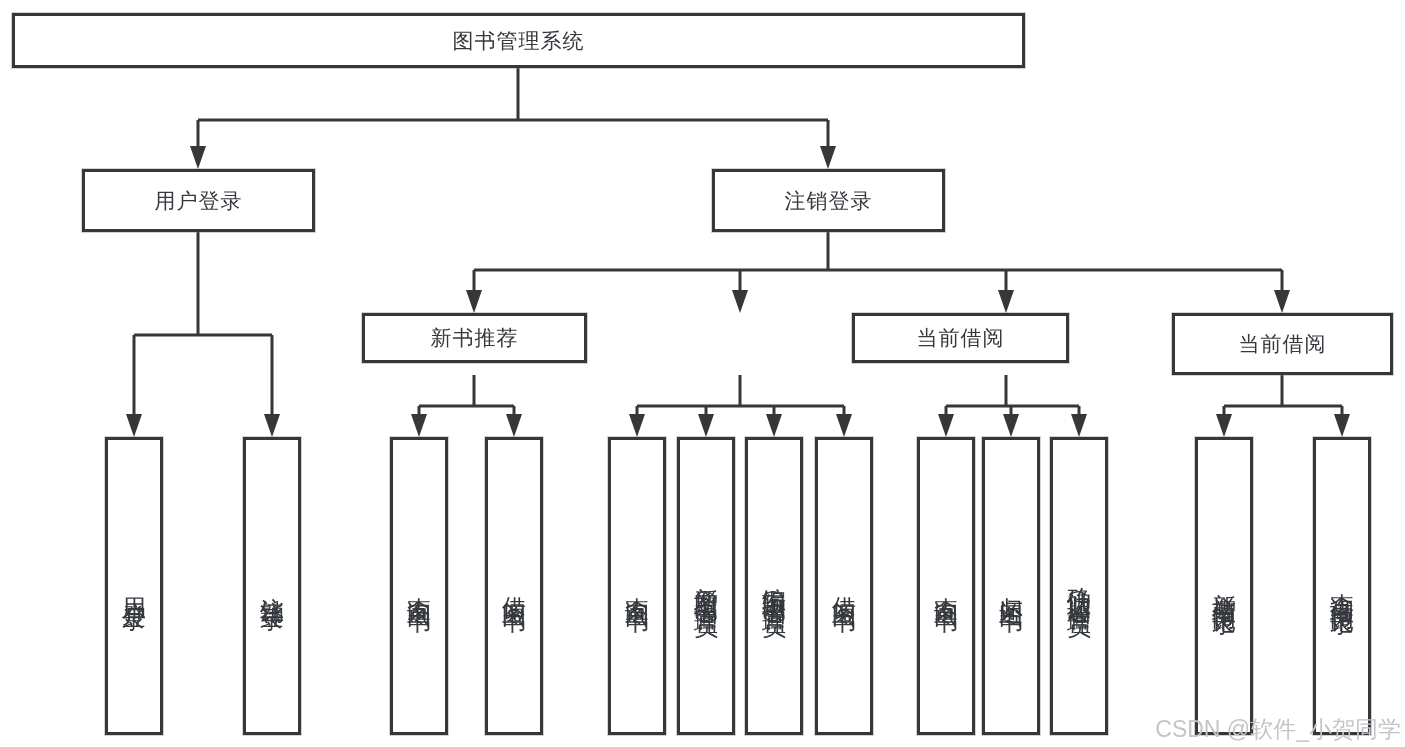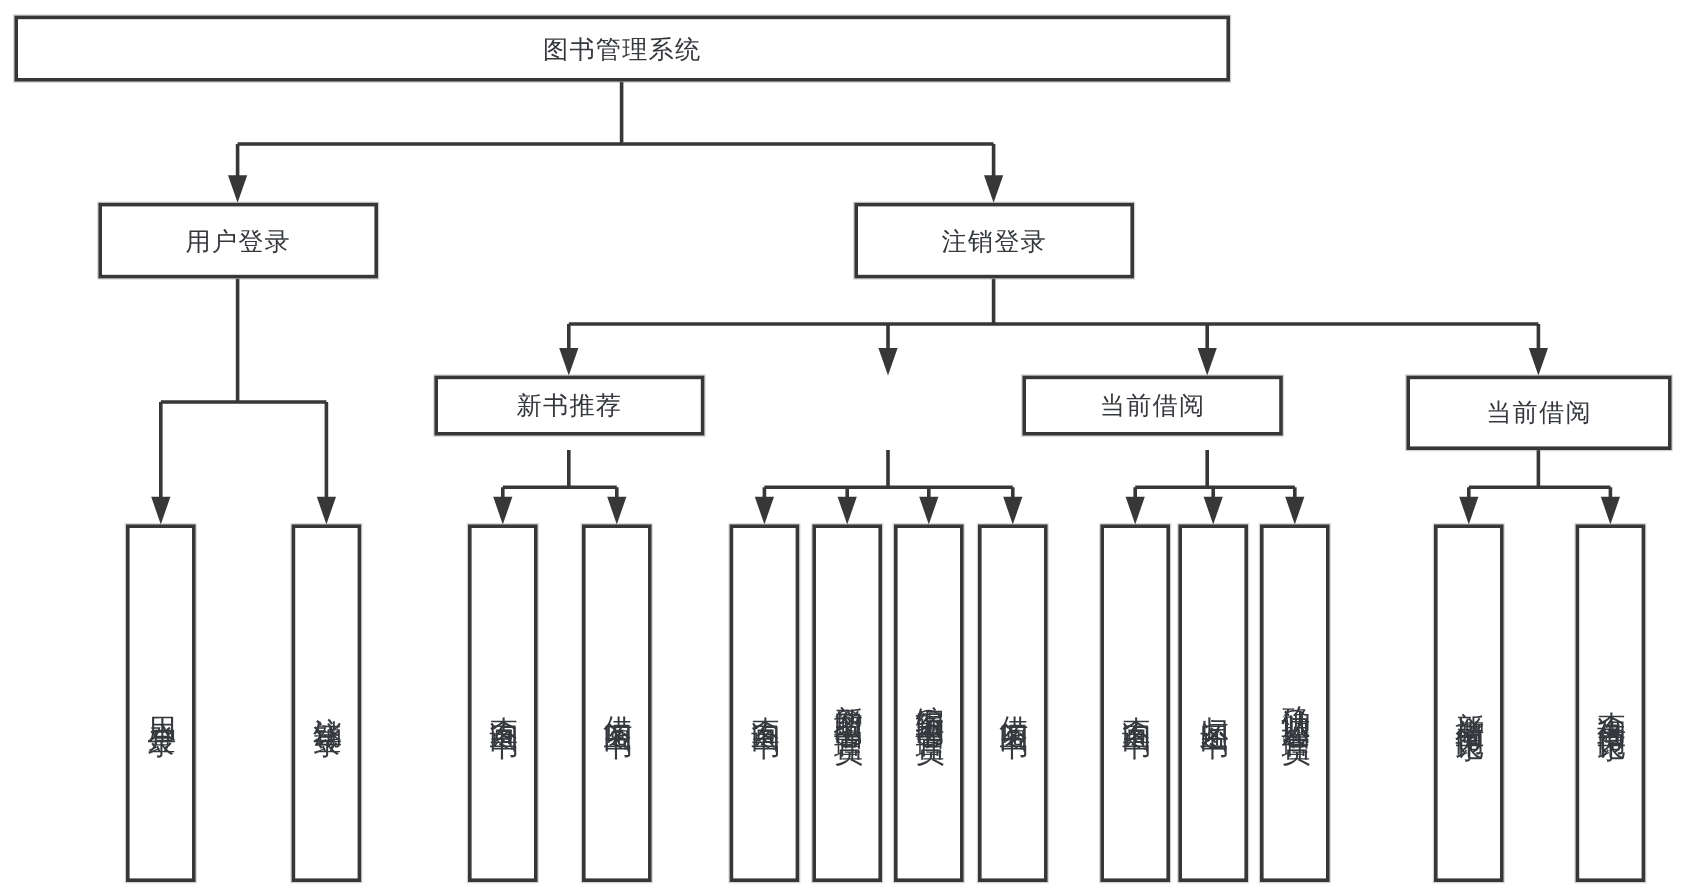--- a/index.html
+++ b/index.html
@@ -143,14 +143,15 @@
     <span>确认归还（管理员）</span>
   </div>
 
   <div class="box vbox" style="left:1195px;top:437px;width:58px;height:298px;">
     <span>新增借阅记录</span>
   </div>
   <div class="box vbox" style="left:1313px;top:437px;width:58px;height:298px;">
     <span>查询借阅记录</span>
   </div>
 
+  <div class="watermark">CSDN @软件_小贺同学</div>
 
 </div>
 
 </body></html>

